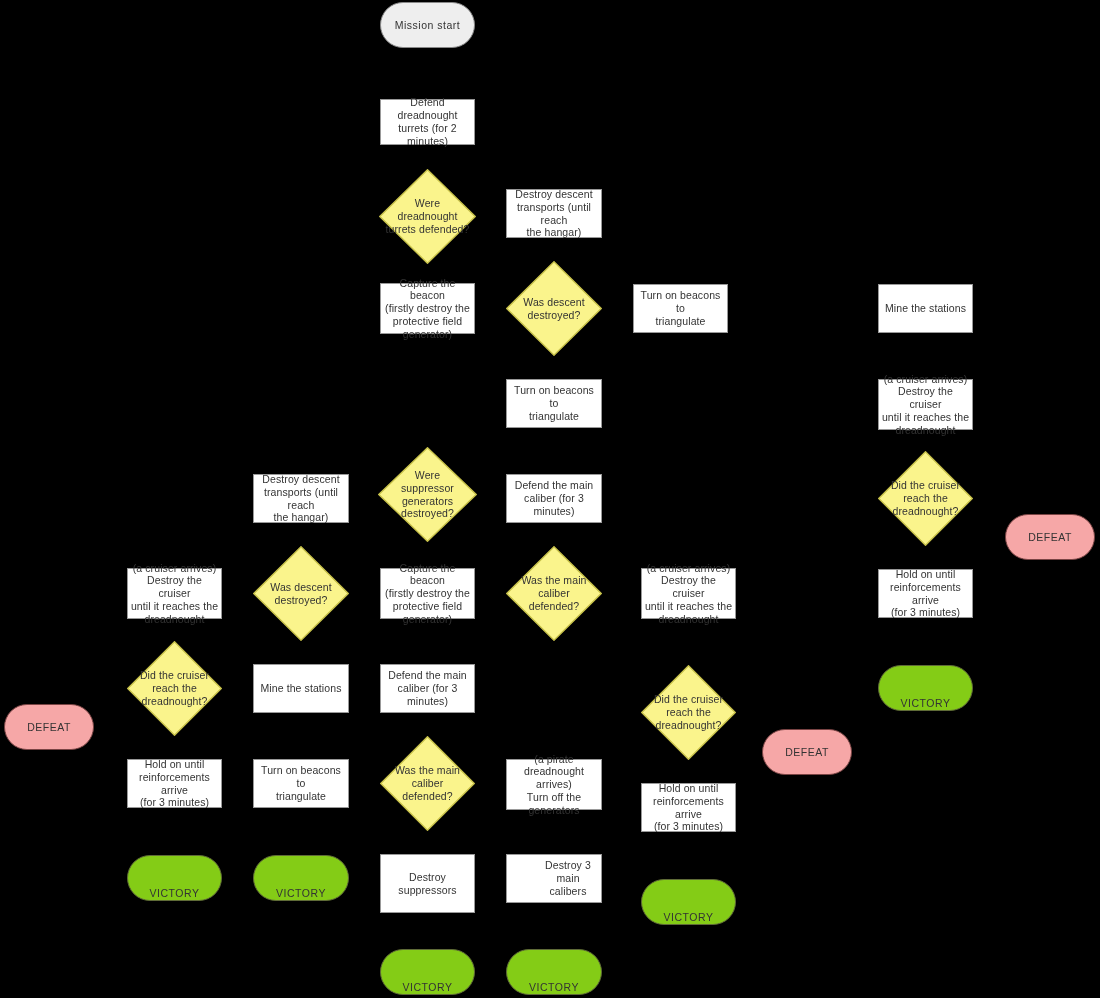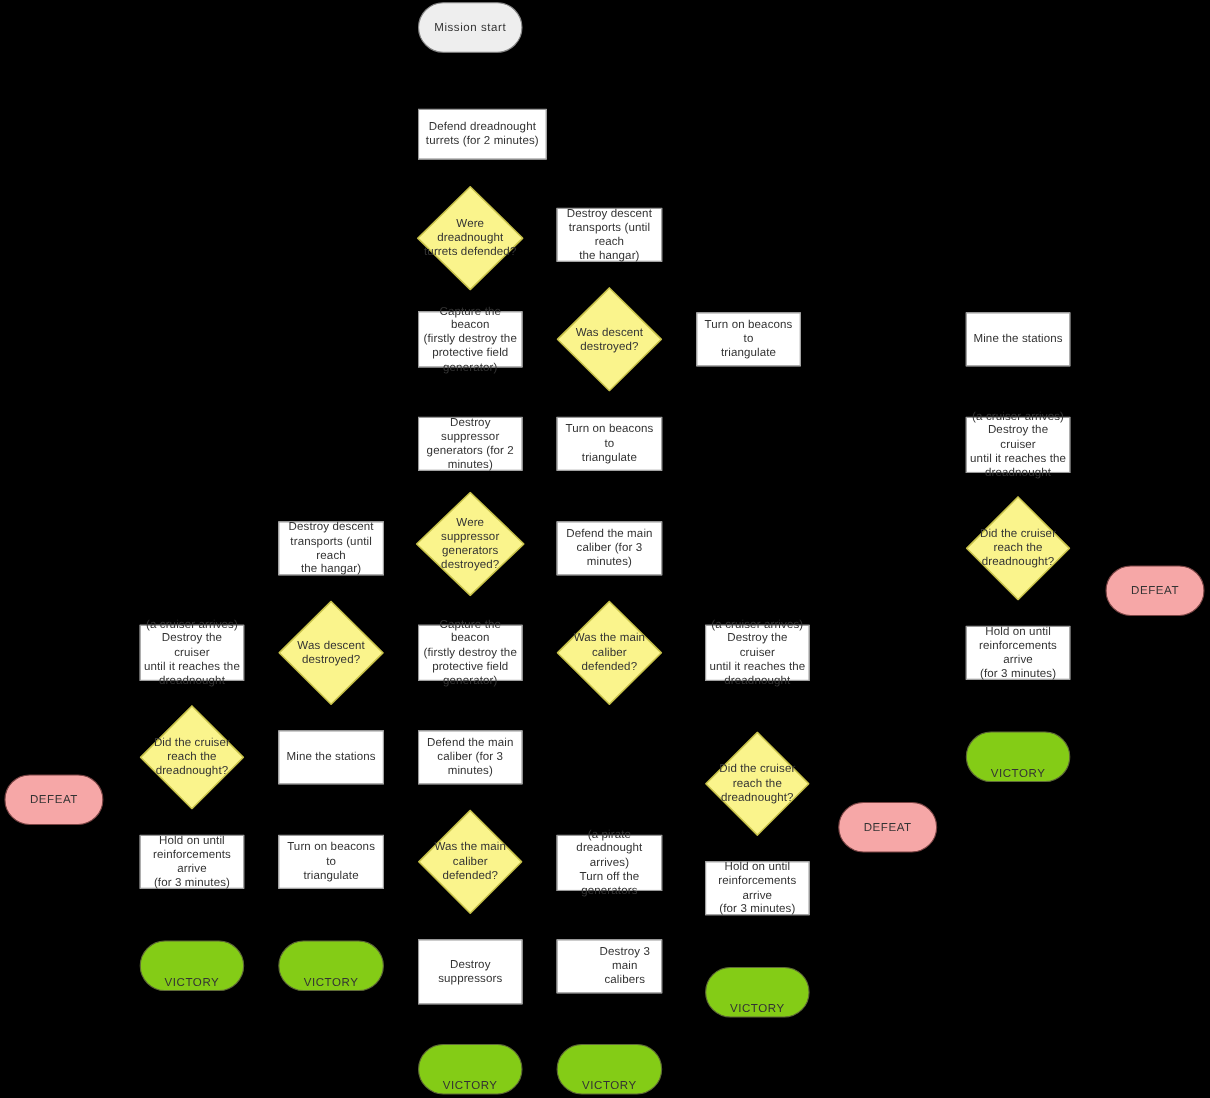--- a/index.html
+++ b/index.html
@@ -69,21 +69,21 @@
   .term-victory { background: #84cc16; border-color: #5f6b37; align-items: flex-end; }
   .term-defeat  { background: #f6a7a7; border-color: #7a4444; margin-top: 39px; }
 </style>
 </head>
 <body>
 
 <div id="canvas" style="background: rgb(0, 0, 0);">
     <div class="node shape-terminator term-start" style="left: 380px; top: 2px; width: 95px; height: 46px;">
       <span class="lbl">Mission start</span>
     </div>
-    <div class="node shape-process" style="left: 380px; top: 99px; width: 117px; height: 46px; align-items: center;">
+    <div class="node shape-process" style="left: 380px; top: 99px; width: 95px; height: 46px; align-items: center;">
       <span class="lbl">Defend dreadnought
 turrets (for 2 minutes)</span>
     </div>
     <div class="node shape-decision" style="left: 379px; top: 169px; width: 97px; height: 95px;">
       <svg class="diamond-bg" viewBox="0 0 100 100" preserveAspectRatio="none">
         <polygon points="50,0.8 99.2,50 50,99.2 0.8,50" fill="#faf48c" stroke="#c8c24a" stroke-width="1.4" vector-effect="non-scaling-stroke"></polygon>
       </svg>
       <span class="lbl">Were dreadnought
 turrets defended?</span>
     </div>
@@ -105,25 +105,20 @@
       <span class="lbl">Was descent
 destroyed?</span>
     </div>
     <div class="node shape-process" style="left: 633px; top: 284px; width: 95px; height: 49px;">
       <span class="lbl">Turn on beacons to
 triangulate</span>
     </div>
     <div class="node shape-process" style="left: 878px; top: 284px; width: 95px; height: 49px;">
       <span class="lbl">Mine the stations</span>
     </div>
-    <div class="node shape-process" style="left: 380px; top: 379px; width: 95px; height: 49px;">
-      <span class="lbl">Destroy suppressor
-generators (for 2
-minutes)</span>
-    </div>
     <div class="node shape-process" style="left: 506px; top: 379px; width: 96px; height: 49px;">
       <span class="lbl">Turn on beacons to
 triangulate</span>
     </div>
     <div class="node shape-process" style="left: 878px; top: 379px; width: 95px; height: 51px;">
       <span class="lbl">(a cruiser arrives)
 Destroy the cruiser
 until it reaches the
 dreadnought</span>
     </div>

